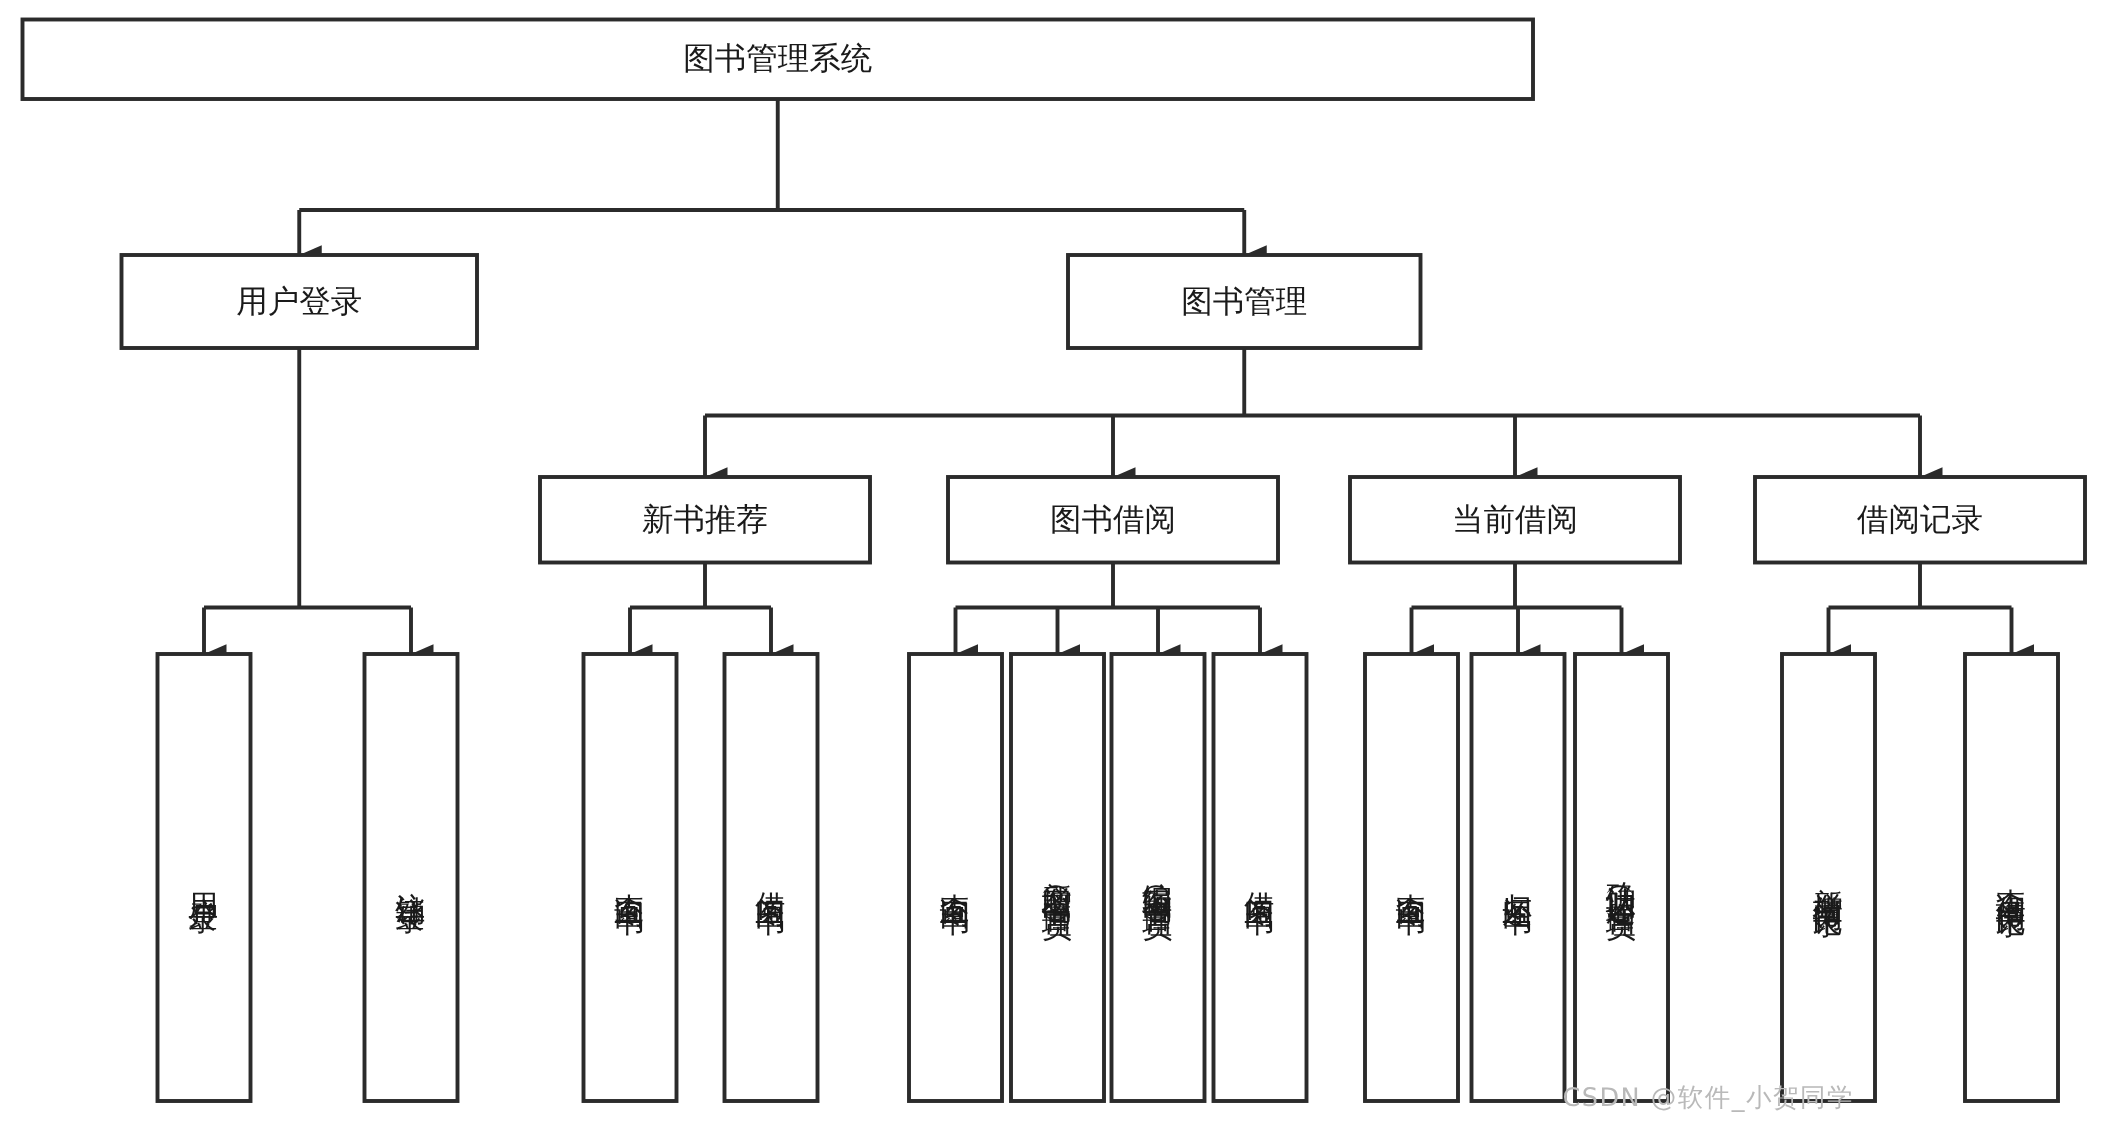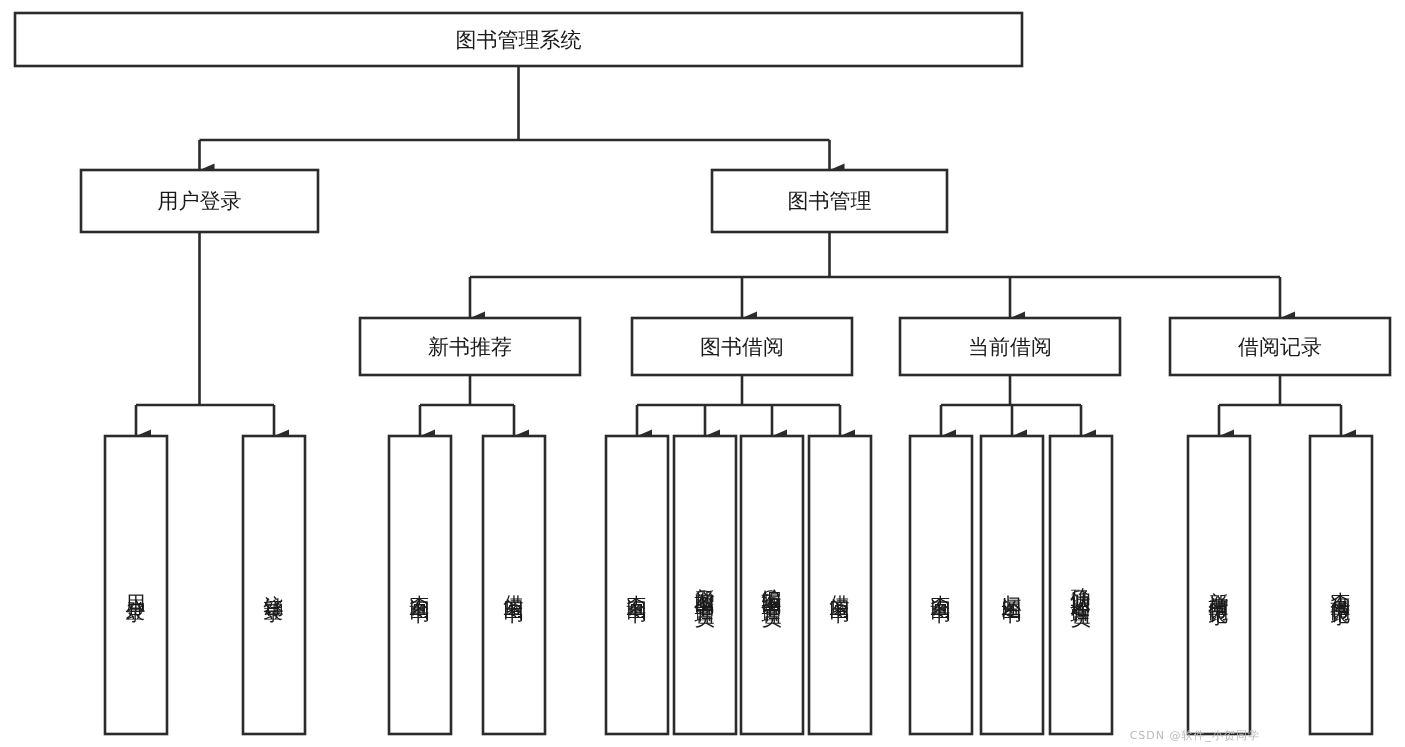--- a/index.html
+++ b/index.html
@@ -12,21 +12,20 @@
     height: 747px;
     font-family: "DejaVu Sans", "Liberation Sans", sans-serif;
     overflow: hidden;
     position: relative;
   }
   #diagram-root {
     position: relative;
     width: 1244px;
     height: 747px;
     background: #ffffff;
-    padding-left: 24px;
   }
   svg#tree-svg {
     position: absolute;
     left: 0;
     top: 0;
     width: 1405px;
     height: 747px;
   }
   .node-box {
     fill: #ffffff;
@@ -65,21 +64,21 @@
     justify-content: center;
     white-space: nowrap;
     pointer-events: none;
     user-select: none;
   }
   .watermark {
     position: absolute;
     right: 8px;
     bottom: 4px;
     font-family: "DejaVu Sans", "Liberation Sans", sans-serif;
-    font-size: 11px;
+    font-size: 17px;
     color: #b9b9b9;
     letter-spacing: 1px;
     white-space: nowrap;
     user-select: none;
   }
 </style>
 </head>
 <body>
 
 <div id="diagram-root">

